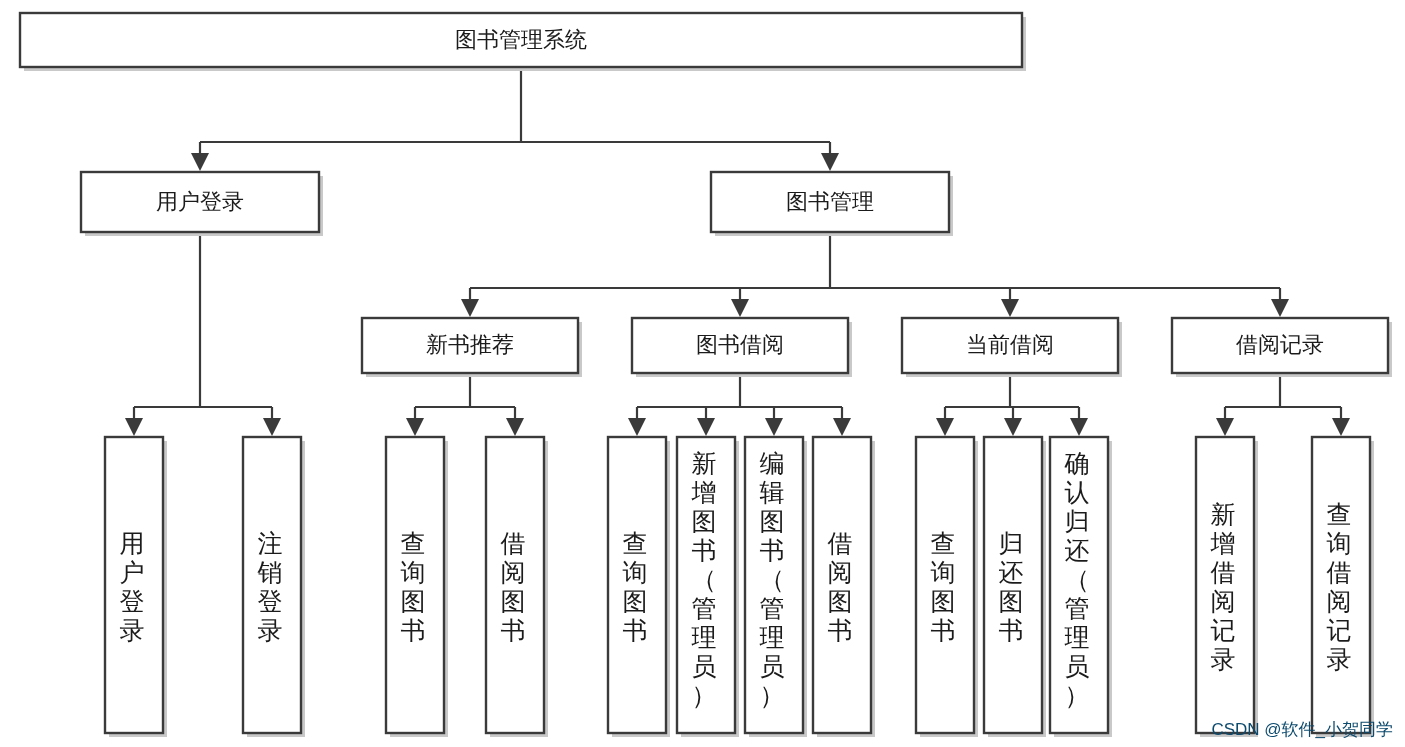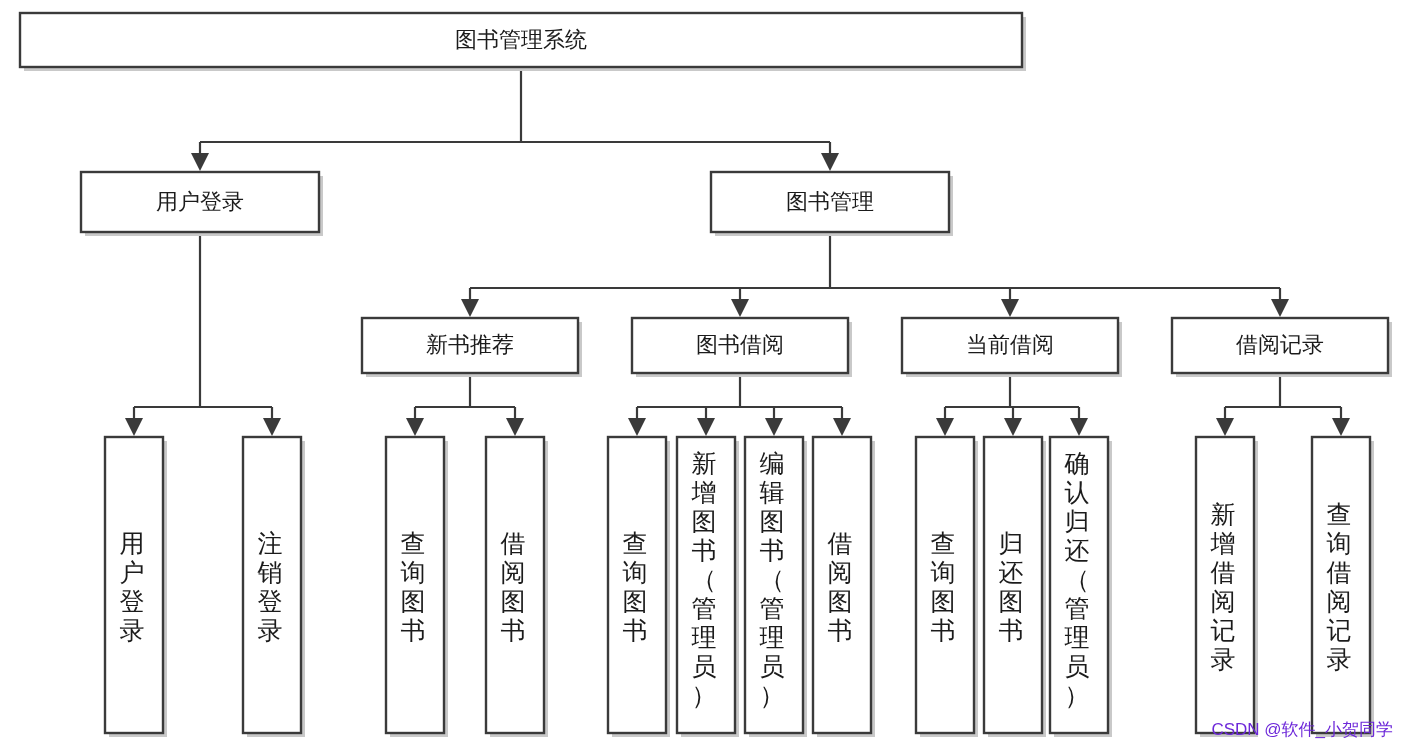--- a/index.html
+++ b/index.html
@@ -61,21 +61,21 @@
     text-orientation: upright;
     glyph-orientation-vertical: 0deg;
     letter-spacing: 4px;
   }
   .watermark-text {
     position: absolute;
     right: 12px;
     bottom: 6px;
     font-family: "Liberation Sans", "DejaVu Sans", sans-serif;
     font-size: 17px;
-    color: #6d28d9;
+    color: #0c4a6e;
     white-space: nowrap;
     user-select: none;
   }
 </style>
 </head>
 <body>
 
 <div id="diagram-root">
   <svg class="diagram-canvas" viewBox="0 0 1405 747" xmlns="http://www.w3.org/2000/svg">
     <g id="edge-layer">

